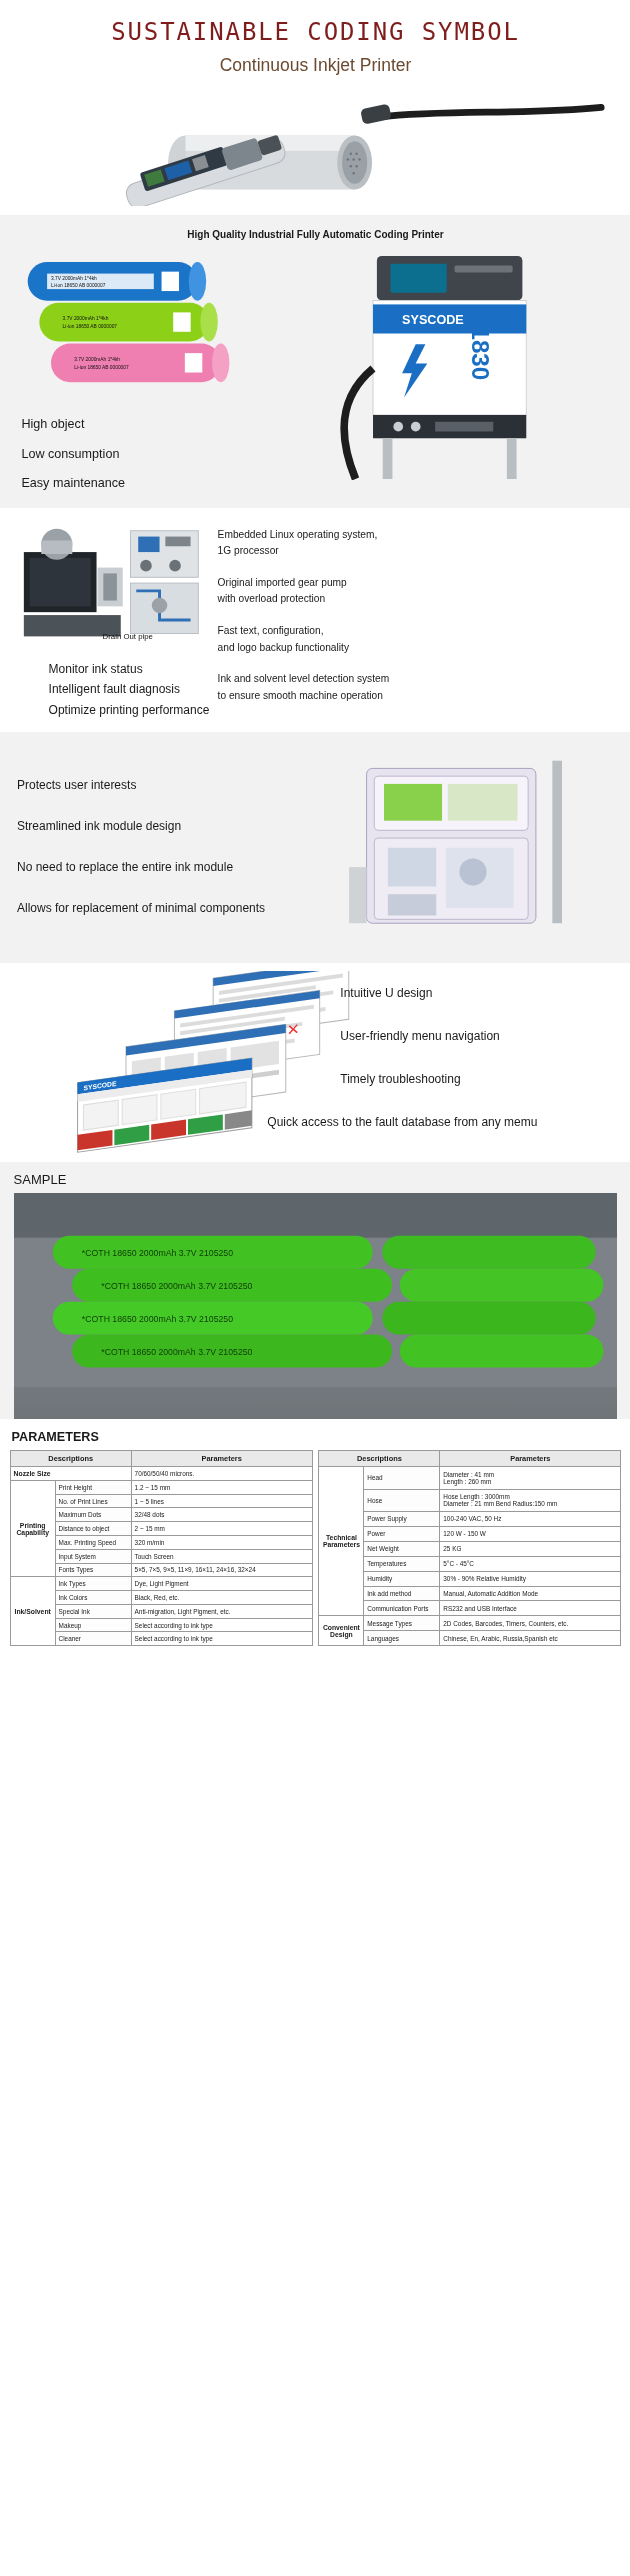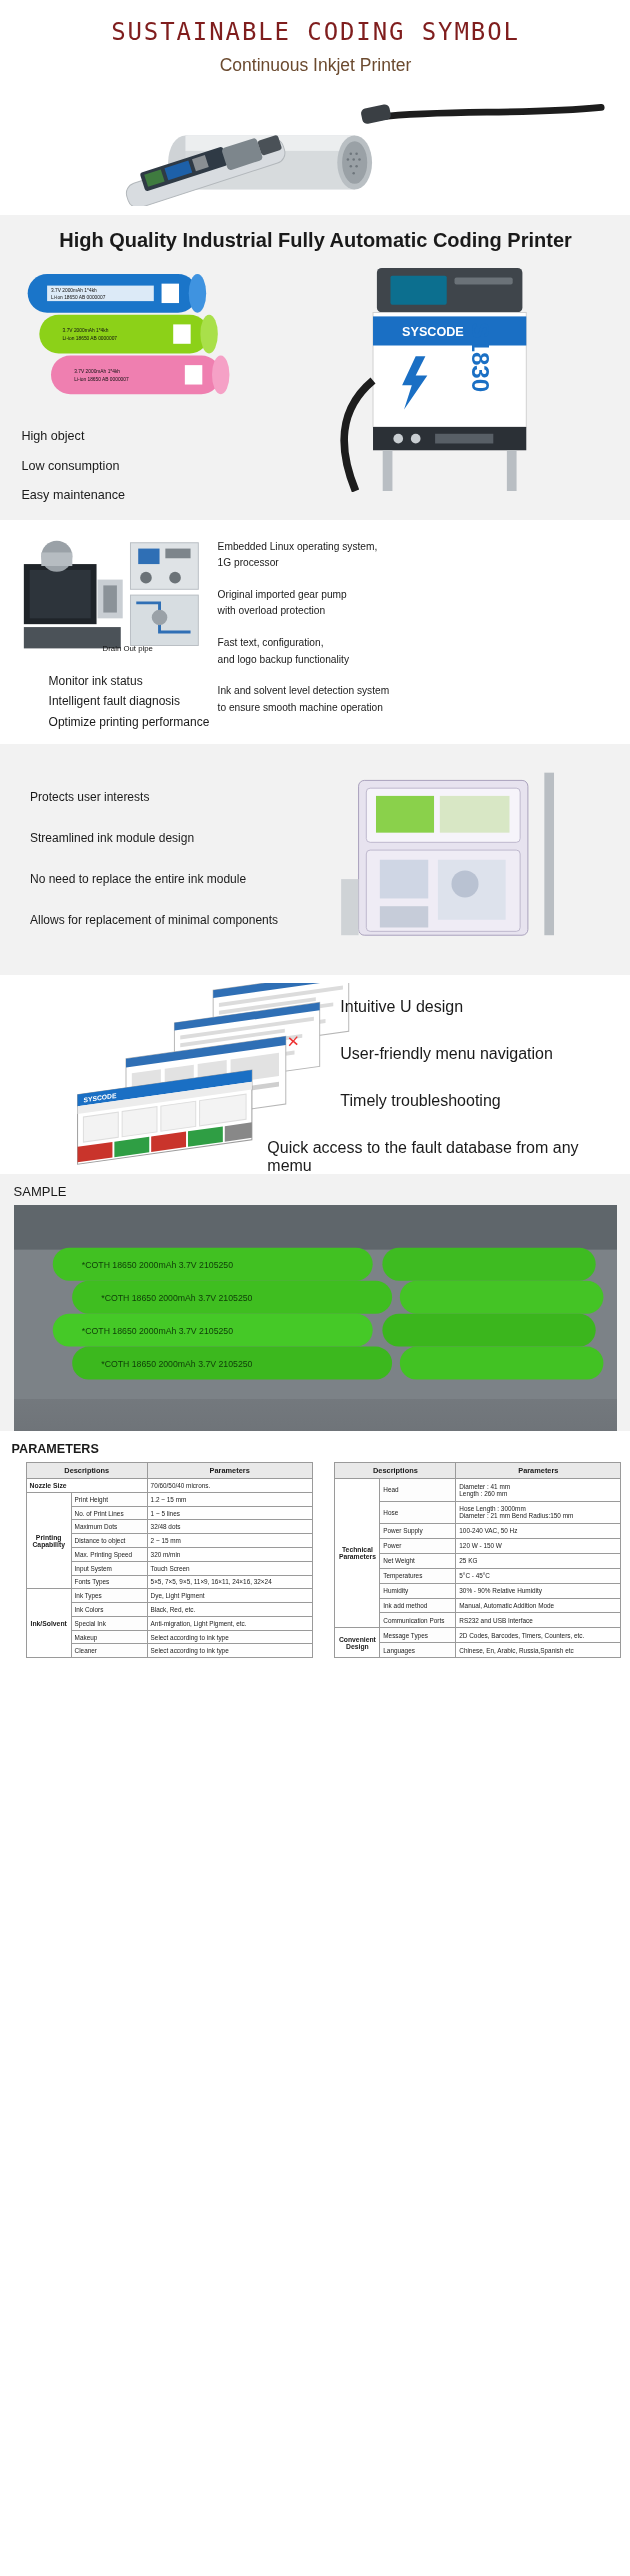--- a/index.html
+++ b/index.html
@@ -30,60 +30,60 @@
     margin: 13.6px auto 0;
     width: 592px; height: 116px;
     position: relative;
   }
 
   
   .band { background:#f2f2f2; }
 
   
   .s2 { padding: 13.6px 0 17.5px; }
-  .s2 h2 { font-size: 20px; text-align:center; font-weight:700; margin:0 0 11.6px; }
+  .s2 h2 { font-size: 10px; text-align:center; font-weight:700; margin:0 0 11.6px; }
   .s2-body { display:flex; padding: 0 17.5px; }
   .s2-left { width: 291px; position:relative; }
   .s2-right { flex:1; position:relative; }
   .s2-bullets { margin-top: 7.8px; }
   .s2-bullets div { font-size: 12.6px; margin: 15.5px 0 0 3.9px; }
 
   
   .s3 { padding: 15.5px 0 11.6px; }
   .s3-wrap { display:flex; padding: 0 13.6px; }
   .s3-left { width: 204px; position:relative; }
   .s3-right { flex:1; font-size: 10.2px; line-height: 1.6; padding-top: 3.9px; }
   .s3-right p { margin: 0 0 15.5px; }
   .s3-captions { margin-top: 5.8px; font-size: 12px; line-height: 1.7; margin-left: 35px; }
   .drain { position:absolute; font-size: 7.8px; color:#111; }
 
   
   .s4 { padding: 19.4px 0 21.3px; }
-  .s4-wrap { display:flex; padding: 0 30px; }
+  .s4-wrap { display:flex; padding: 0 17px; }
   .s4-left { width: 320px; font-size: 12px; }
   .s4-left div { margin: 27px 0; }
   .s4-right { flex:1; position:relative; }
 
   
   .s5 { padding: 13.6px 0 9.7px; position:relative; height: 199px; }
-  .s5-right { position:absolute; right: 9.7px; top: 23px; width: 281px; font-size: 16px; }
+  .s5-right { position:absolute; right: 9.7px; top: 23px; width: 281px; font-size: 12px; }
   .s5-right div { margin: 0 0 29px; }
   .s5-screens { position:absolute; left: 58px; top: 7.8px; width: 310px; height: 179px; }
 
   
   .s6 { padding: 9.7px 0 0; }
   .s6 h3 { margin: 0 0 5.8px 13.6px; font-size: 13px; font-weight:400; }
   .s6-photo { margin: 0 13.6px; height: 226px; position:relative; overflow:hidden;
      background: linear-gradient(#8e9499,#6f7479); }
 
   
   .params { padding: 11.6px 9.7px 15.5px; }
   .params h3 { margin: 0 0 5.8px 1.9px; font-size: 12.6px; font-weight:700; }
   .tables { display:flex; gap: 5.8px; }
-  table { border-collapse: collapse; font-size: 6.4px; width: 100%; margin-left: 16px; }
+  table { border-collapse: collapse; font-size: 6.4px; width: 100%; }
   th, td { border: 1px solid #9a9a9a; padding: 2.9px 2.9px; vertical-align: middle; }
   th { background:#e9e9e9; font-size: 7.4px; text-align:center; font-weight:700; }
   td.group { background:#ffffff; font-weight:700; font-size:6.8px; text-align:center; width: 45px; }
   td.sub { background:#fdfdfd; width: 76px; }
   .fullrow { font-weight:700; font-size:6.8px; }
 </style>
 </head>
 <body>
 
 <div class="page">

